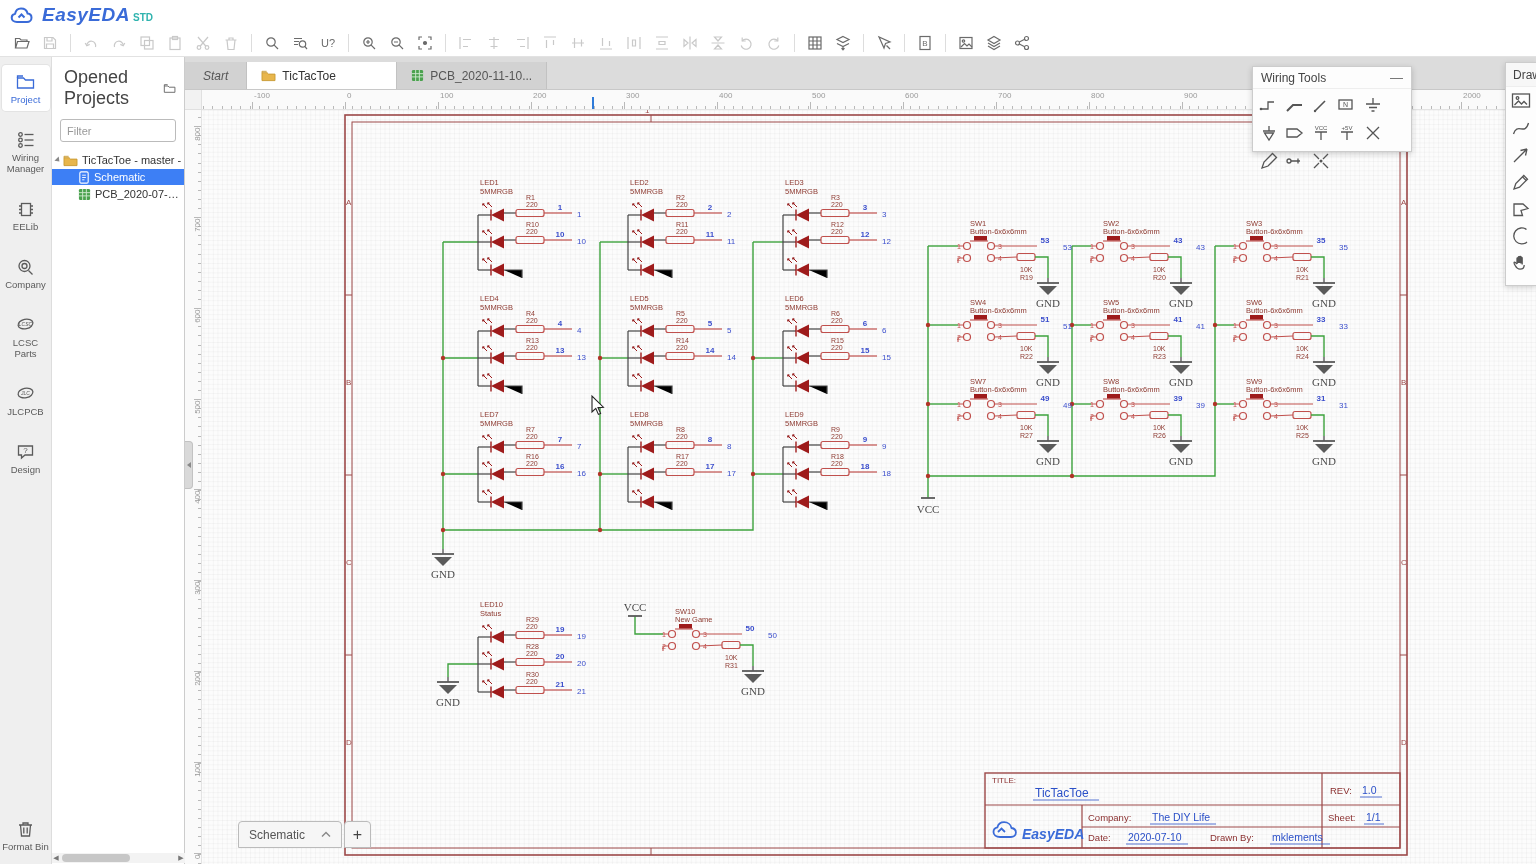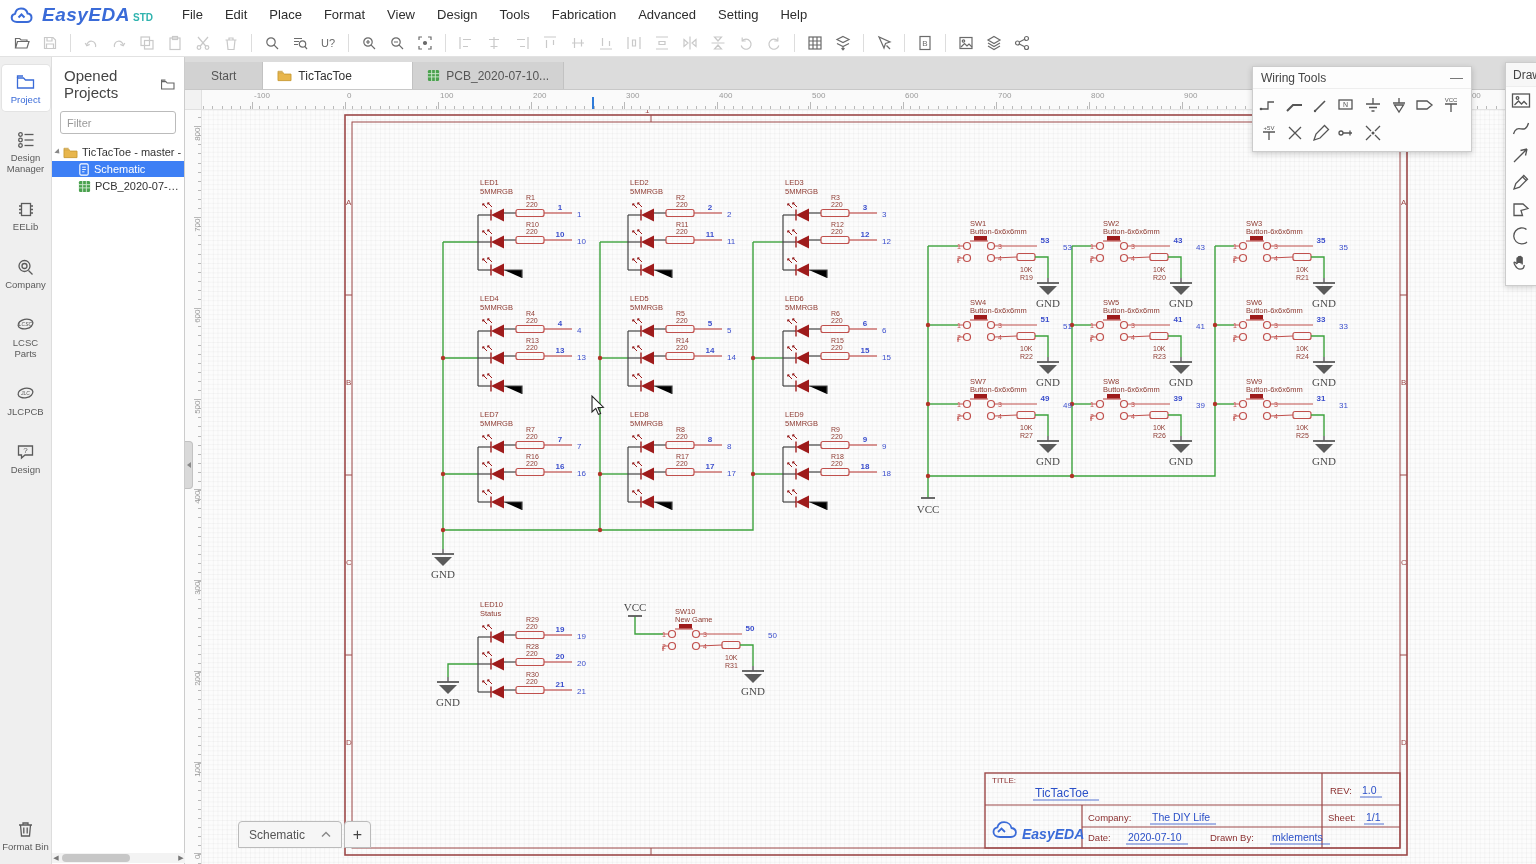--- a/index.html
+++ b/index.html
@@ -26,21 +26,21 @@
 #leftbar{position:absolute;left:0;top:57px;width:52px;bottom:0;background:#efefef;border-right:1px solid #ddd;display:flex;flex-direction:column;align-items:center;z-index:5}
 .side-item{width:48px;padding:7px 0 6px;display:flex;flex-direction:column;align-items:center;cursor:pointer;color:#5b5b5b;margin-top:12px}
 .side-item .lbl{font-size:9.5px;text-align:center;line-height:11px;margin-top:3px}
 .side-item.active{background:#fff;border-radius:4px;color:#3a6bd8;box-shadow:0 0 0 1px #e3e3e3;margin-top:8px}
 .side-item svg{display:block}
 #recycle{margin-top:auto;margin-bottom:6px}
 
 
 #projpanel{position:absolute;left:52px;top:57px;width:133px;bottom:0;background:#fff;border-right:1px solid #ccc;z-index:5}
 #proj-header{display:flex;align-items:center;justify-content:space-between;padding:10px 8px 8px 12px}
-#proj-header .t{font-size:15px;color:#444}
+#proj-header .t{font-size:18px;color:#444}
 #proj-header svg{color:#666;cursor:pointer}
 #filter-box{margin:2px 8px 10px 8px}
 #filter-box input{width:100%;height:23px;border:1px solid #bbb;border-radius:3px;font-size:11px;padding:0 6px;color:#333;outline:none}
 #filter-box input::placeholder{color:#999}
 .tree-row{display:flex;align-items:center;height:16px;font-size:11px;color:#333;cursor:pointer;white-space:nowrap;overflow:hidden;margin:1px 0}
 .tree-row .caret{width:0;height:0;border-left:4px solid #888;border-top:3px solid transparent;border-bottom:3px solid transparent;margin:0 3px 0 4px;transform:rotate(45deg)}
 .tree-row.selected{background:#3d7ff5;color:#fff}
 .tree-row svg{margin-right:4px;flex:none}
 #proj-hscroll{position:absolute;left:0;bottom:1px;width:133px;height:10px;background:#f3f3f3;display:flex;align-items:center}
 #proj-hscroll .thumb{position:absolute;left:10px;width:68px;height:8px;background:#c7c7c7;border-radius:4px;cursor:pointer}
@@ -59,21 +59,21 @@
 #hr-marker{position:absolute;bottom:0;width:2px;height:12px;background:#2f7bd9}
 #corner{position:absolute;left:185px;top:90px;width:17px;height:20px;background:#f2f2f2;border-right:1px solid #e0e0e0;border-bottom:1px solid #e0e0e0;z-index:4}
 #vruler{position:absolute;left:185px;top:110px;width:17px;bottom:0;background:#fafafa;border-right:1px solid #e3e3e3;z-index:3;overflow:hidden}
 .vr-tick{position:absolute;right:0;height:1px;background:#b9b9b9}
 .vr-lab{position:absolute;right:4px;font-size:8px;color:#9a9a9a;transform:rotate(-90deg);transform-origin:right center;white-space:nowrap}
 
 #canvas{position:absolute;left:185px;top:110px;right:0;bottom:0;background-color:#fcfcfc;background-image:linear-gradient(rgba(120,120,120,.06) 1px,transparent 1px),linear-gradient(90deg,rgba(120,120,120,.06) 1px,transparent 1px);background-size:4.65px 4.65px;z-index:1}
 #schsvg{position:absolute;left:0;top:0}
 
 
-#wiring{position:absolute;left:1252px;top:66px;width:220px;height:86px;background:#fdfdfd;border:1px solid #ccc;box-shadow:0 2px 6px rgba(0,0,0,.18);z-index:7}
+#wiring{position:absolute;left:1252px;top:66px;width:160px;height:86px;background:#fdfdfd;border:1px solid #ccc;box-shadow:0 2px 6px rgba(0,0,0,.18);z-index:7}
 #wiring .hd{height:22px;display:flex;align-items:center;justify-content:space-between;padding:0 8px;font-size:12px;color:#444;border-bottom:1px solid #eee;cursor:move}
 #wiring .hd .min{color:#666;cursor:pointer;font-size:13px;line-height:10px}
 #wiring .grid{display:flex;flex-wrap:wrap;padding:2px 3px}
 .wt-btn{width:26px;height:28px;display:flex;align-items:center;justify-content:center;color:#555;cursor:pointer}
 
 #drawpanel{position:absolute;left:1505px;top:62px;width:31px;height:224px;background:#fdfdfd;border:1px solid #ccc;border-right:none;box-shadow:0 2px 6px rgba(0,0,0,.15);z-index:7;overflow:hidden}
 #drawpanel .hd{height:24px;line-height:24px;font-size:12px;color:#444;padding-left:7px;border-bottom:1px solid #eee;background:#f7f7f7;white-space:nowrap}
 .dp-btn{width:30px;height:27px;display:flex;align-items:center;justify-content:center;color:#555;cursor:pointer}
 
 #sheetbar{position:absolute;left:238px;top:821px;height:27px;display:flex;z-index:4}
@@ -88,33 +88,20 @@
 
 <div id="menubar">
   <div id="logo">
     <svg width="28" height="19" viewBox="0 0 28 19">
           <path d="M7 16c-3.2 0-5.3-1.9-5.3-4.3 0-2 1.4-3.6 3.4-4C5.7 4.5 8 2.5 11 2.5c3.3 0 6 2.2 6.6 5.1 2.2.3 3.9 2 3.9 4.1 0 2.4-2 4.3-4.5 4.3z" fill="none" stroke="#3a6bd8" stroke-width="2"></path>
           <path d="M8.5 11.5l3-3 3 3" fill="none" stroke="#3a6bd8" stroke-width="2"></path>
         </svg>
     <span class="brand">EasyEDA</span>
     <span class="suffix">STD</span>
   </div>
-  <div id="menu-items" style="display: flex;">
-        <div class="menu-item">File</div>
-        <div class="menu-item">Edit</div>
-        <div class="menu-item">Place</div>
-        <div class="menu-item">Format</div>
-        <div class="menu-item">View</div>
-        <div class="menu-item">Design</div>
-        <div class="menu-item">Tools</div>
-        <div class="menu-item">Fabrication</div>
-        <div class="menu-item">Advanced</div>
-        <div class="menu-item">Setting</div>
-        <div class="menu-item">Help</div>
-      </div>
 </div>
 
 <div id="toolbar">
       <div class="tb-btn">
         <svg width="16" height="16" viewBox="0 0 16 16" fill="none" stroke="currentColor" stroke-width="1.2">
           <path d="M1.5 13l2-6.5H15L13 13z"></path>
           <path d="M1.5 13V3.5h4.2L7 5h6v1.5"></path>
         </svg>
       </div>
       <div class="tb-btn disabled">
@@ -327,21 +314,21 @@
         <span>
           <svg width="21" height="19" viewBox="0 0 20 19" fill="none" stroke="currentColor" stroke-width="1.3">
             <circle cx="5" cy="4.5" r="1.8"></circle>
             <path d="M9 4.5h9"></path>
             <circle cx="5" cy="10" r="1.8"></circle>
             <path d="M9 10h9"></path>
             <circle cx="5" cy="15.5" r="1.8"></circle>
             <path d="M9 15.5h9"></path>
           </svg>
         </span>
-        <span class="lbl">Design Manager</span>
+        <span class="lbl">Wiring Manager</span>
       </div>
       <div class="side-item">
         <span>
           <svg width="21" height="19" viewBox="0 0 20 19" fill="none" stroke="currentColor" stroke-width="1.3">
             <rect x="6" y="4.5" width="9" height="12"></rect>
             <path d="M6 7H3.5M6 10.5H3.5M6 14H3.5M15 7h2.5M15 10.5h2.5M15 14h2.5"></path>
           </svg>
         </span>
         <span class="lbl">EELib</span>
       </div>
@@ -436,40 +423,40 @@
         </div>
       </div>
   <div id="proj-hscroll">
     <span class="ar">◀</span>
     <span class="thumb"></span>
     <span class="ar r">▶</span>
   </div>
 </div>
 
 <div id="tabbar">
-      <div class="doc-tab" style="padding: 0px 26px;">
+      <div class="doc-tab" style="padding: 0px 18px; font-style: italic;">
         <span>Start</span>
       </div>
       <div class="doc-tab active" style="width: 150px;">
         <span style="display:flex">
           <svg width="15" height="13" viewBox="0 0 16 14">
             <path d="M1 4h5.5l1.5 1.5H15V12.5H1z" fill="#e8b64c" stroke="#c99a33"></path>
             <path d="M1 4V2.5h5" fill="none" stroke="#c99a33"></path>
           </svg>
         </span>
         <span>TicTacToe</span>
       </div>
       <div class="doc-tab">
         <span style="display:flex">
           <svg width="13" height="13" viewBox="0 0 14 14">
             <rect x="1" y="1" width="12" height="12" rx="1.5" fill="#4aa14e"></rect>
             <path d="M1 5h12M1 8.5h12M5 1v12M9 1v12" stroke="#cfe8cf" stroke-width="1"></path>
           </svg>
         </span>
-        <span>PCB_2020-07-10...</span>
+        <span>PCB_2020-11-10...</span>
       </div>
     </div>
 
 <div id="corner"></div>
 <div id="hruler">
       <div class="hr-tick" style="left: 18px; height: 3px;"></div>
       <div class="hr-tick" style="left: 27.3px; height: 3px;"></div>
       <div class="hr-tick" style="left: 36.6px; height: 3px;"></div>
       <div class="hr-tick" style="left: 45.9px; height: 3px;"></div>
       <div class="hr-tick" style="left: 55.2px; height: 3px;"></div>

